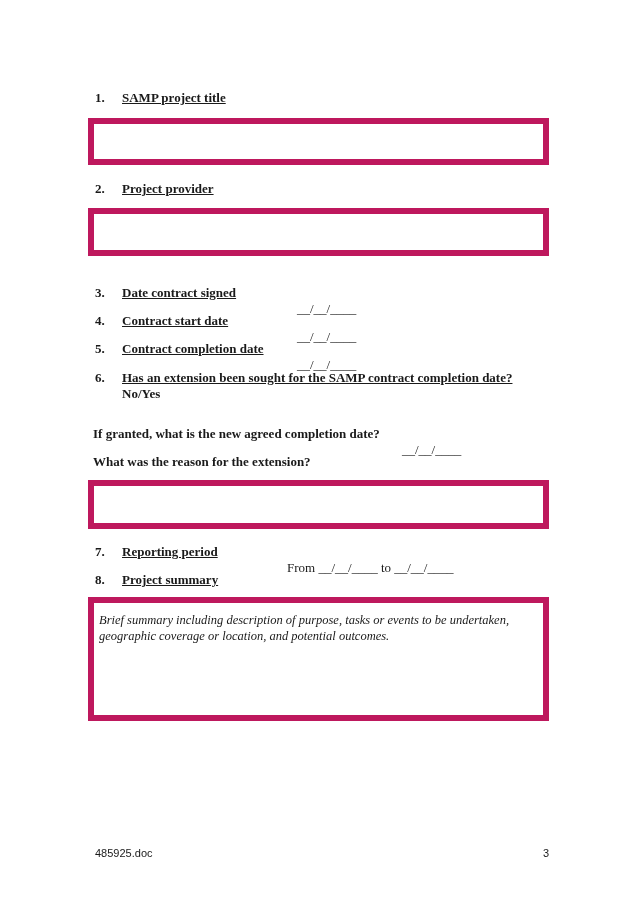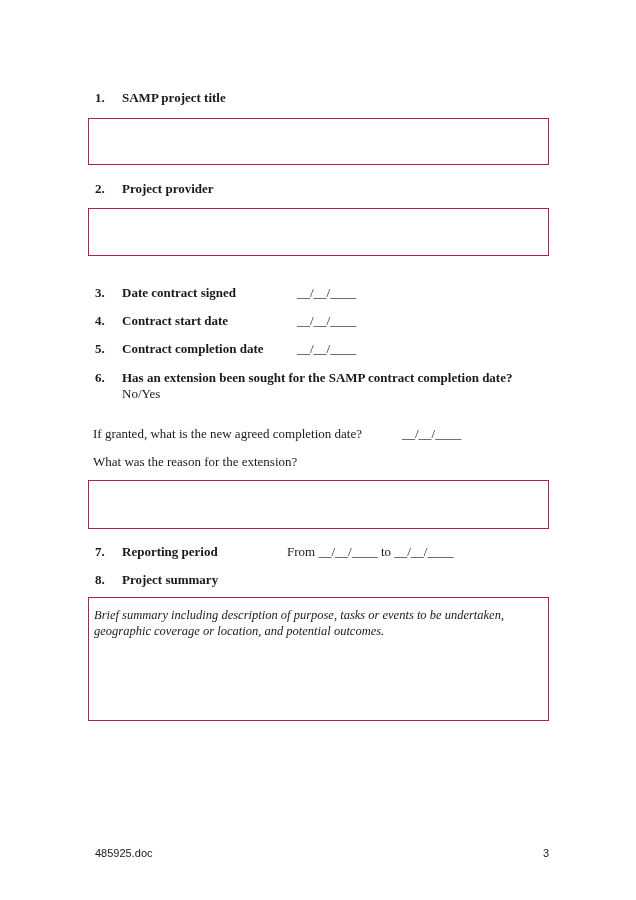--- a/index.html
+++ b/index.html
@@ -24,34 +24,34 @@
   .q-row {
     position: relative;
     display: flex;
     padding-left: 7px;
   }
   .q-num {
     width: 27px;
     flex-shrink: 0;
     font-weight: bold;
   }
-  .q-label { font-weight: bold; }
-  .q-plain { font-weight: normal; }
+  .q-label { font-weight: bold; text-decoration: underline; }
+  .q-plain { font-weight: bold; }
   .q-value {
     position: absolute;
     left: 209px;
-    top: 0;
+    top: 16px;
     font-weight: normal;
     white-space: nowrap;
   }
   .q-value.wide { left: 199px; }
   .q-value.granted { left: 314px; }
   .answer-box {
     width: 461px;
-    border: 1px solid #be185d;
+    border: 6px solid #be185d;
     background: #ffffff;
   }
   .box-1 { height: 47px; margin-top: 12px; }
   .box-2 { height: 48px; margin-top: 11px; }
   .box-3 { height: 49px; margin-top: 10px; }
   .box-4 { height: 124px; margin-top: 9px; padding: 9px 10px 0 5px; }
   .summary-placeholder {
     font-style: italic;
     font-size: 12.5px;
     line-height: 16px;

